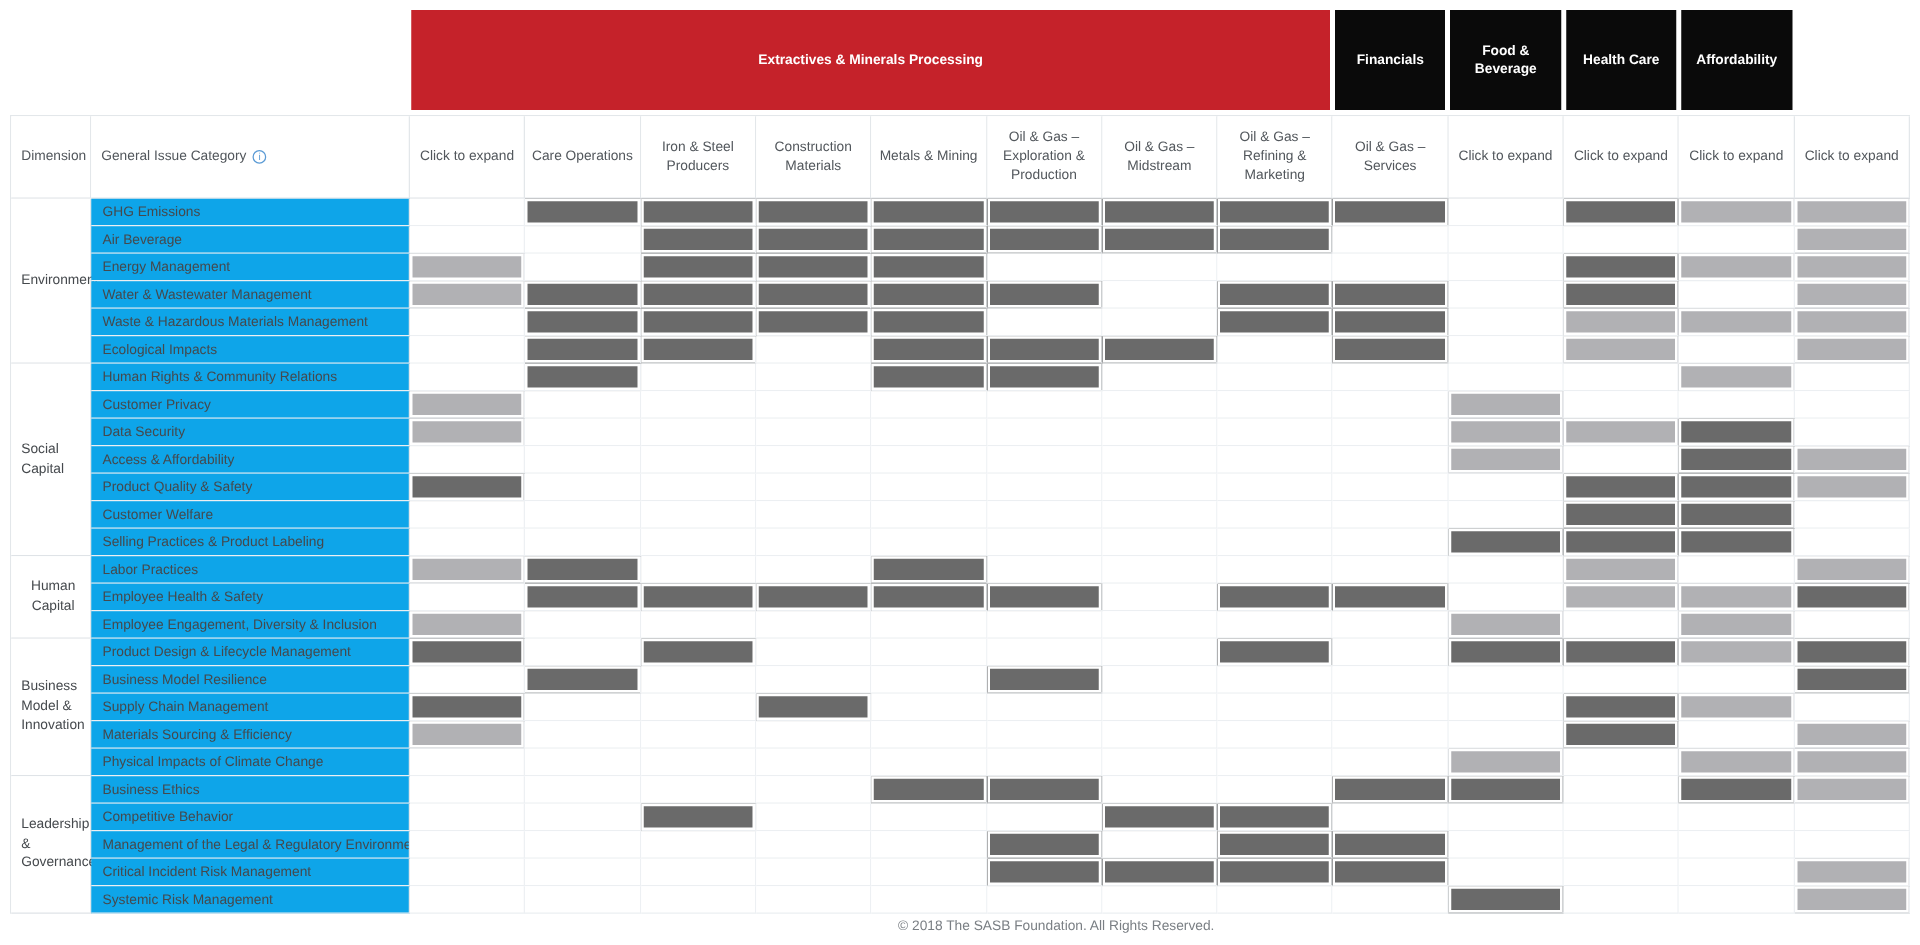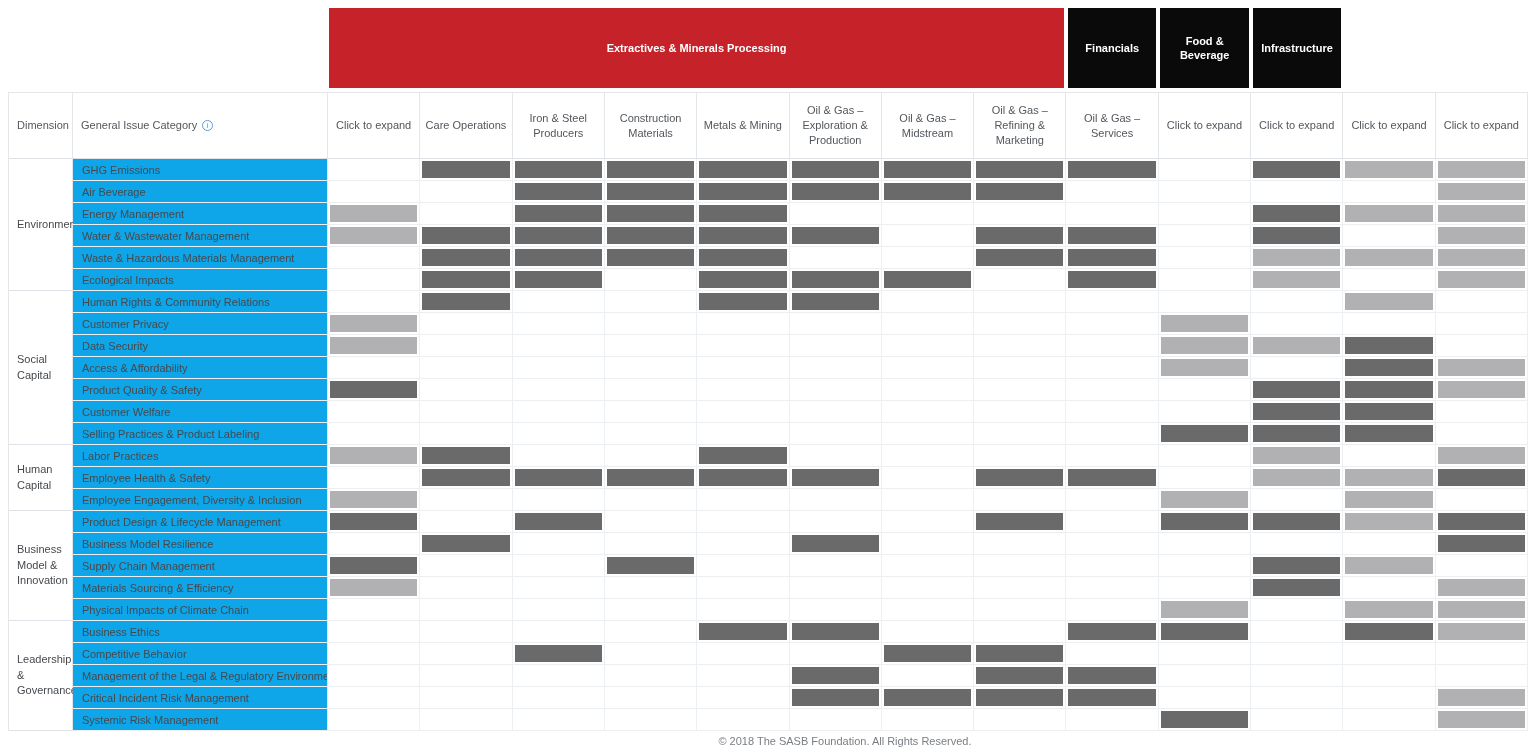--- a/index.html
+++ b/index.html
@@ -34,21 +34,22 @@
 <body>
 
 <div class="page">
   <div class="table-wrap">
 
     <div class="band">
       <div class="spacer"></div>
       <div class="sector red span-8">Extractives &amp; Minerals Processing</div>
       <div class="sector black">Financials</div>
       <div class="sector black">Food &amp; Beverage</div>
-      <div class="sector black">Infrastructure</div>
+      <div class="sector black">Health Care</div>
+      <div class="sector black">Affordability</div>
     </div>
 
     <div class="grid" id="grid">
       <div class="hcell left">Dimension</div>
       <div class="hcell left">
         <span>General Issue Category</span>
         <span class="info-icon">i</span>
       </div>
 
     <div class="hcell">Click to expand</div>
@@ -241,21 +242,21 @@
         <div class="vcell"></div>
         <div class="vcell"></div>
         <div class="vcell"></div>
         <div class="vcell"></div>
         <div class="vcell"></div>
         <div class="vcell"></div>
         <div class="vcell v2"></div>
         <div class="vcell v2"></div>
         <div class="vcell v2"></div>
         <div class="vcell"></div>
-        <div class="dimcell" style="grid-row: span 3;">Human Capital</div>
+        <div class="dimcell" style="grid-row: span 3; text-align: center;">Human Capital</div>
         <div class="labelcell">Labor Practices</div>
         <div class="vcell v1"></div>
         <div class="vcell v2"></div>
         <div class="vcell"></div>
         <div class="vcell"></div>
         <div class="vcell v2"></div>
         <div class="vcell"></div>
         <div class="vcell"></div>
         <div class="vcell"></div>
         <div class="vcell"></div>
@@ -341,21 +342,21 @@
         <div class="vcell"></div>
         <div class="vcell"></div>
         <div class="vcell"></div>
         <div class="vcell"></div>
         <div class="vcell"></div>
         <div class="vcell"></div>
         <div class="vcell"></div>
         <div class="vcell v2"></div>
         <div class="vcell"></div>
         <div class="vcell v1"></div>
-        <div class="labelcell">Physical Impacts of Climate Chain</div>
+        <div class="labelcell">Physical Impacts of Climate Change</div>
         <div class="vcell"></div>
         <div class="vcell"></div>
         <div class="vcell"></div>
         <div class="vcell"></div>
         <div class="vcell"></div>
         <div class="vcell"></div>
         <div class="vcell"></div>
         <div class="vcell"></div>
         <div class="vcell"></div>
         <div class="vcell v1"></div>

